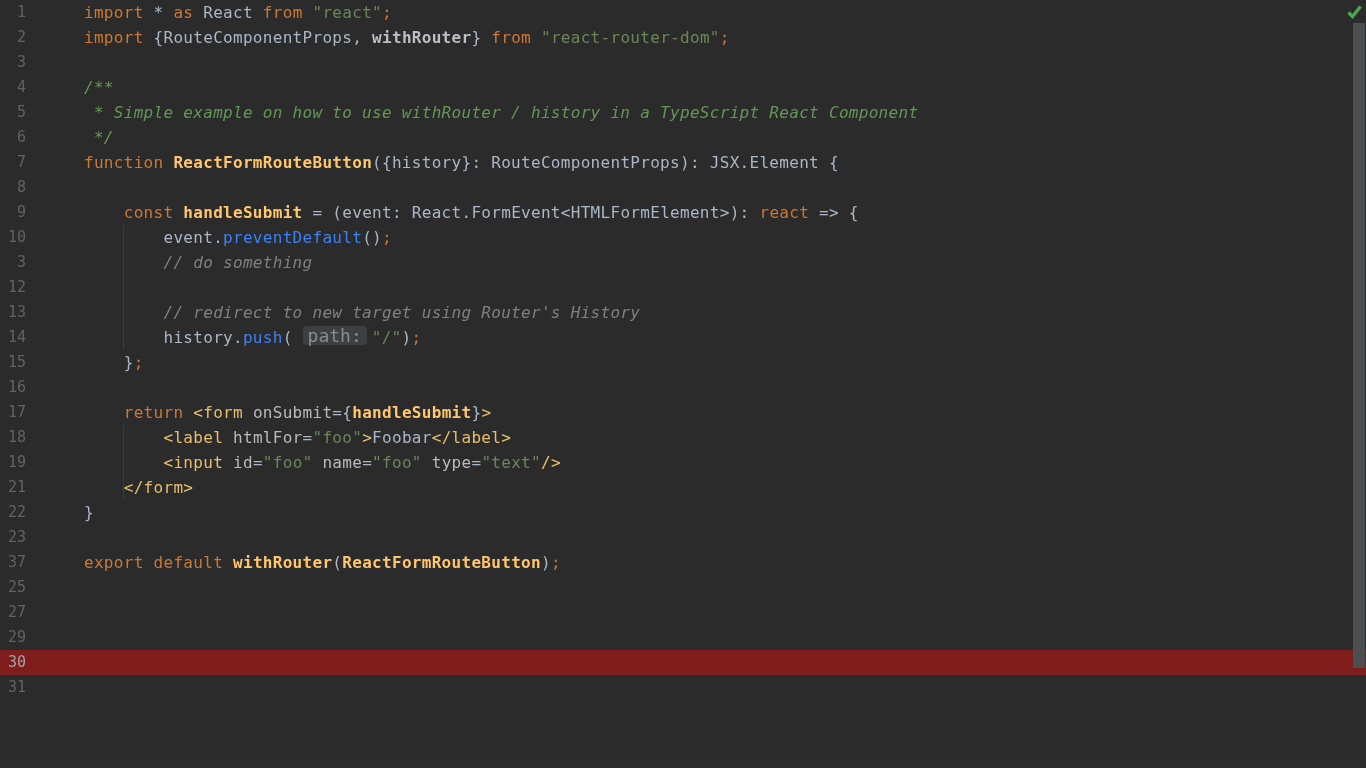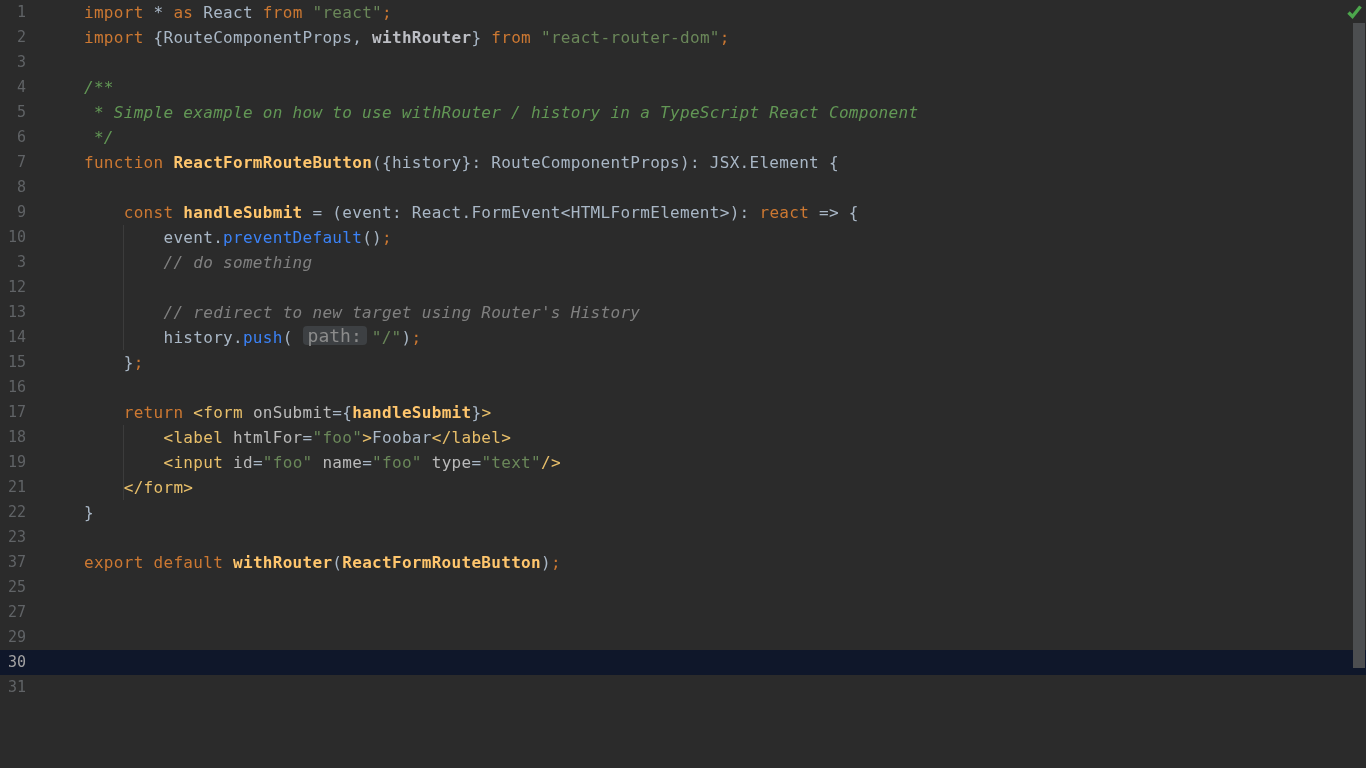--- a/index.html
+++ b/index.html
@@ -9,21 +9,21 @@
     background:#2b2b2b;
     overflow:hidden;
     font-family:"DejaVu Sans Mono","Liberation Mono",monospace;
     font-size:16px;
     line-height:25px;
     letter-spacing:0.3px;
     color:#a9b7c6;
   }
   #editor-lines{position:absolute;top:0;left:0;width:100%;}
   .line{display:flex;height:25px;white-space:pre;}
-  .line.current{background:#0f172a;}
+  .line.current{background:#7f1d1d;}
   .ln{
     flex:none;width:26px;text-align:right;
     color:#606366;font-size:15px;letter-spacing:0;
     margin-right:58px;user-select:none;
   }
   .line.current .ln{color:#a4a3a3;}
   .code{flex:1;white-space:pre;}
   
   .d   {color:#a9b7c6;}
   .kw  {color:#cc7832;}

